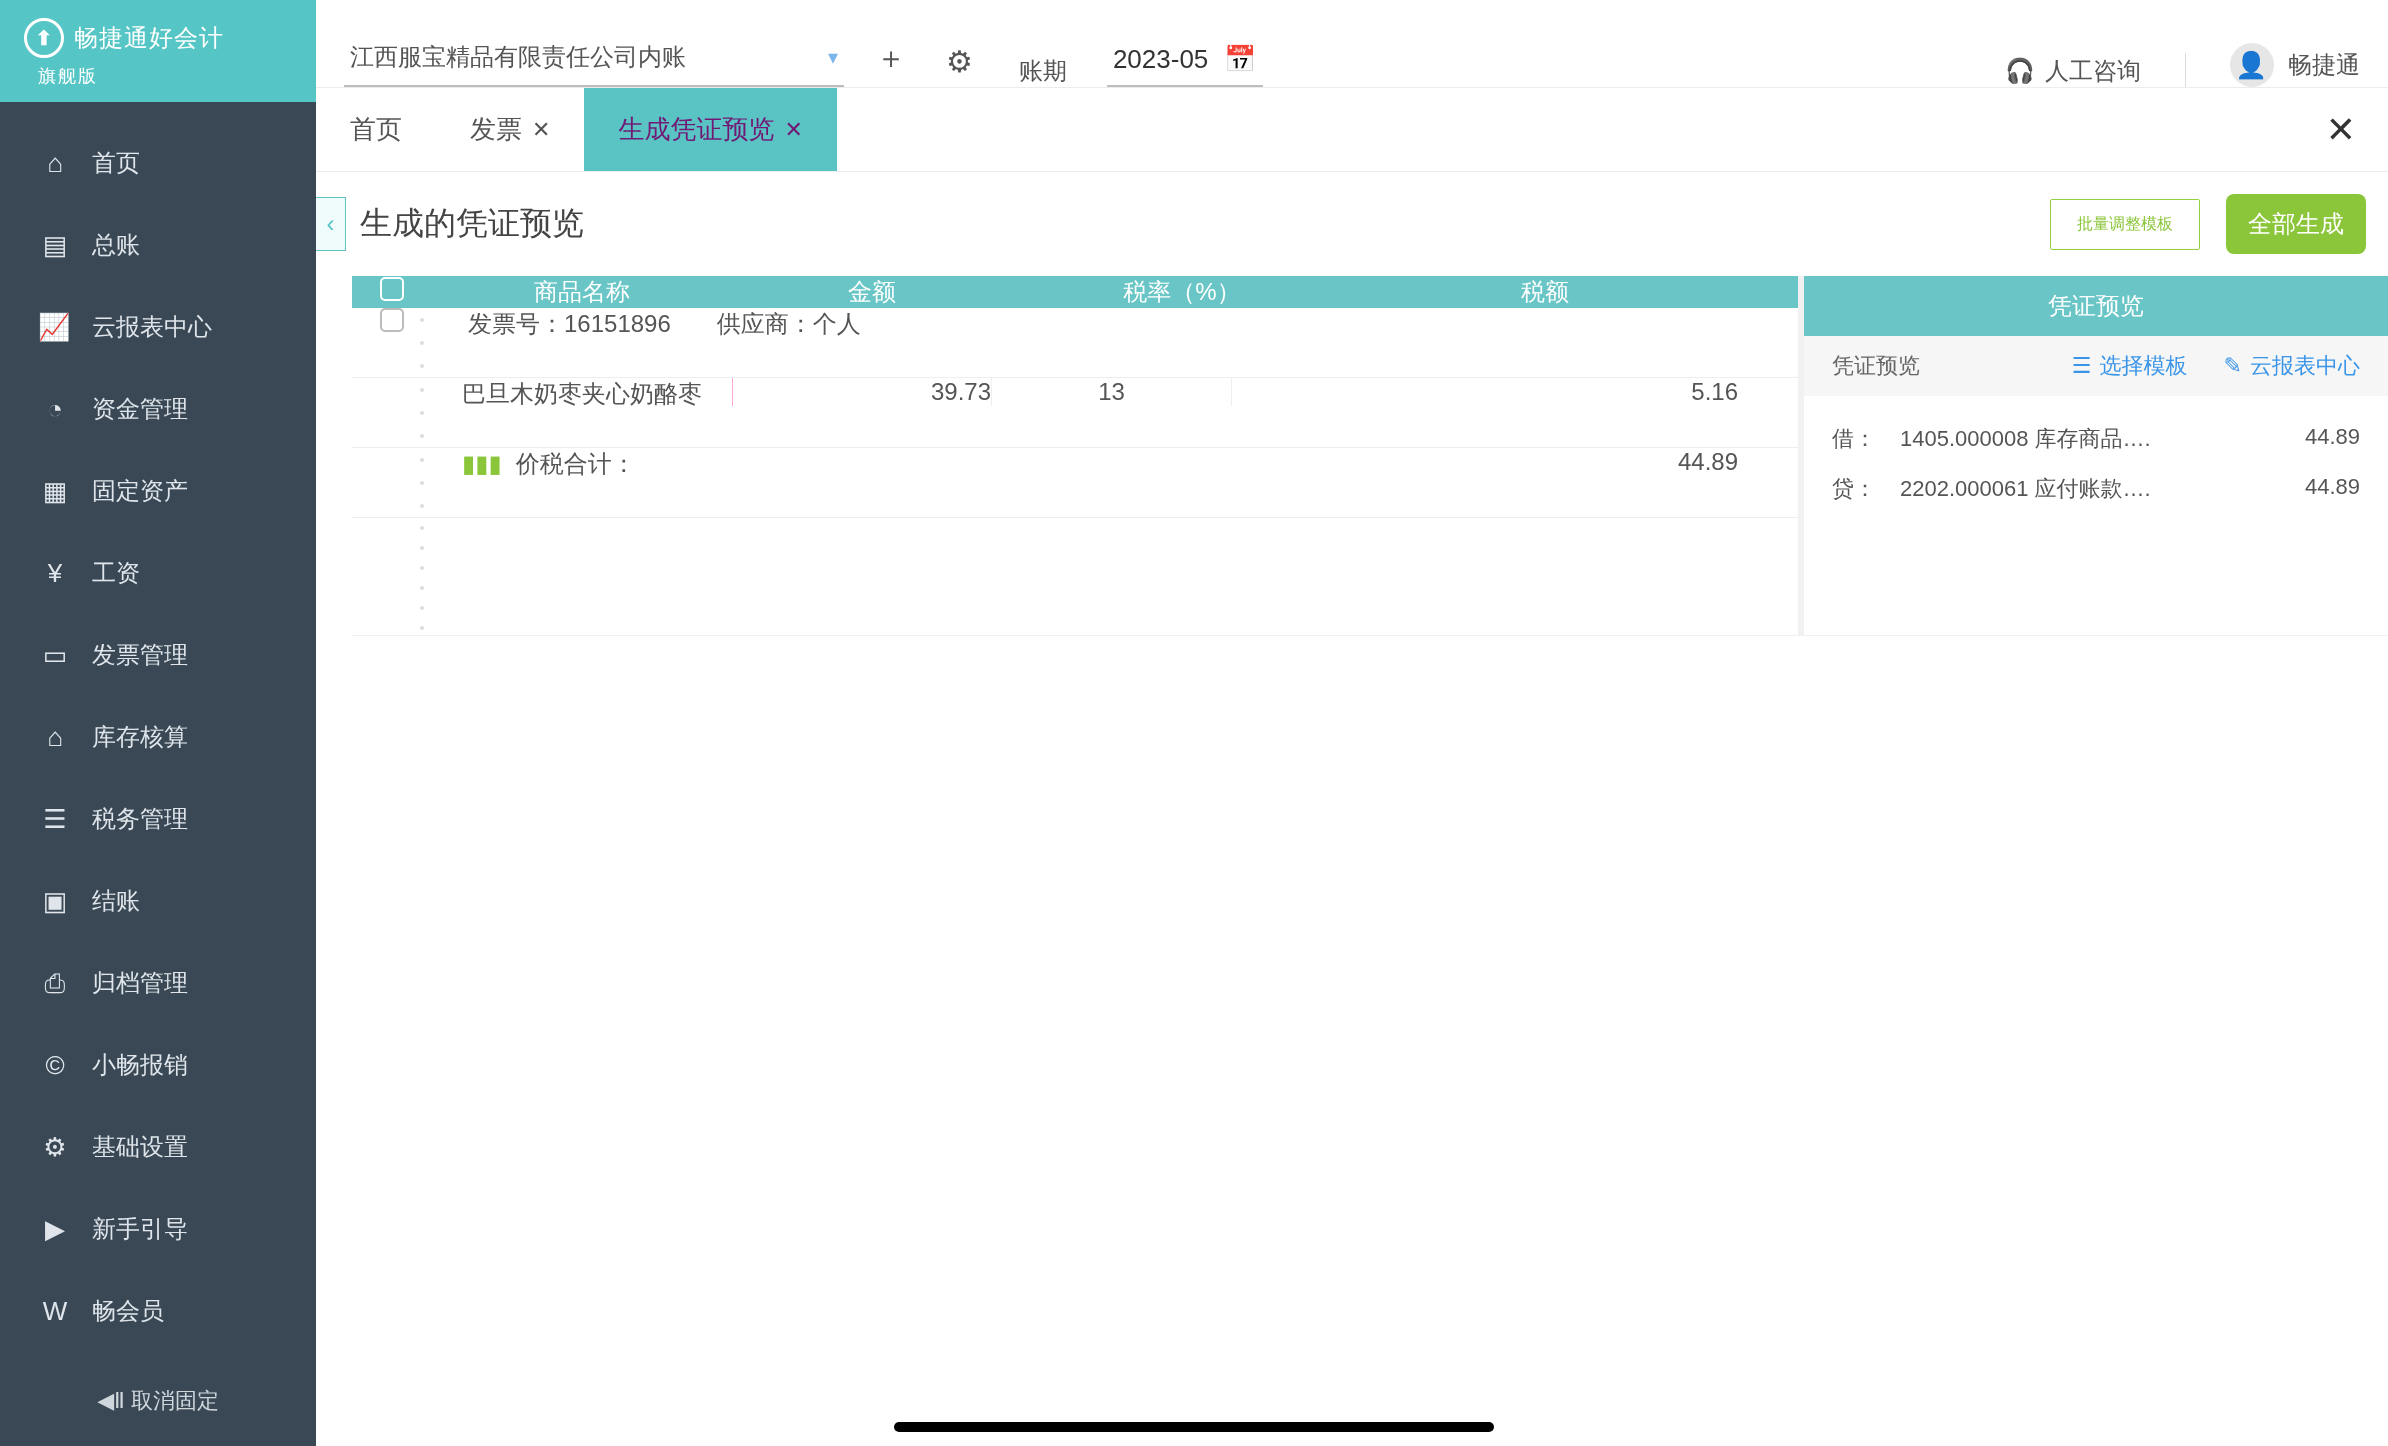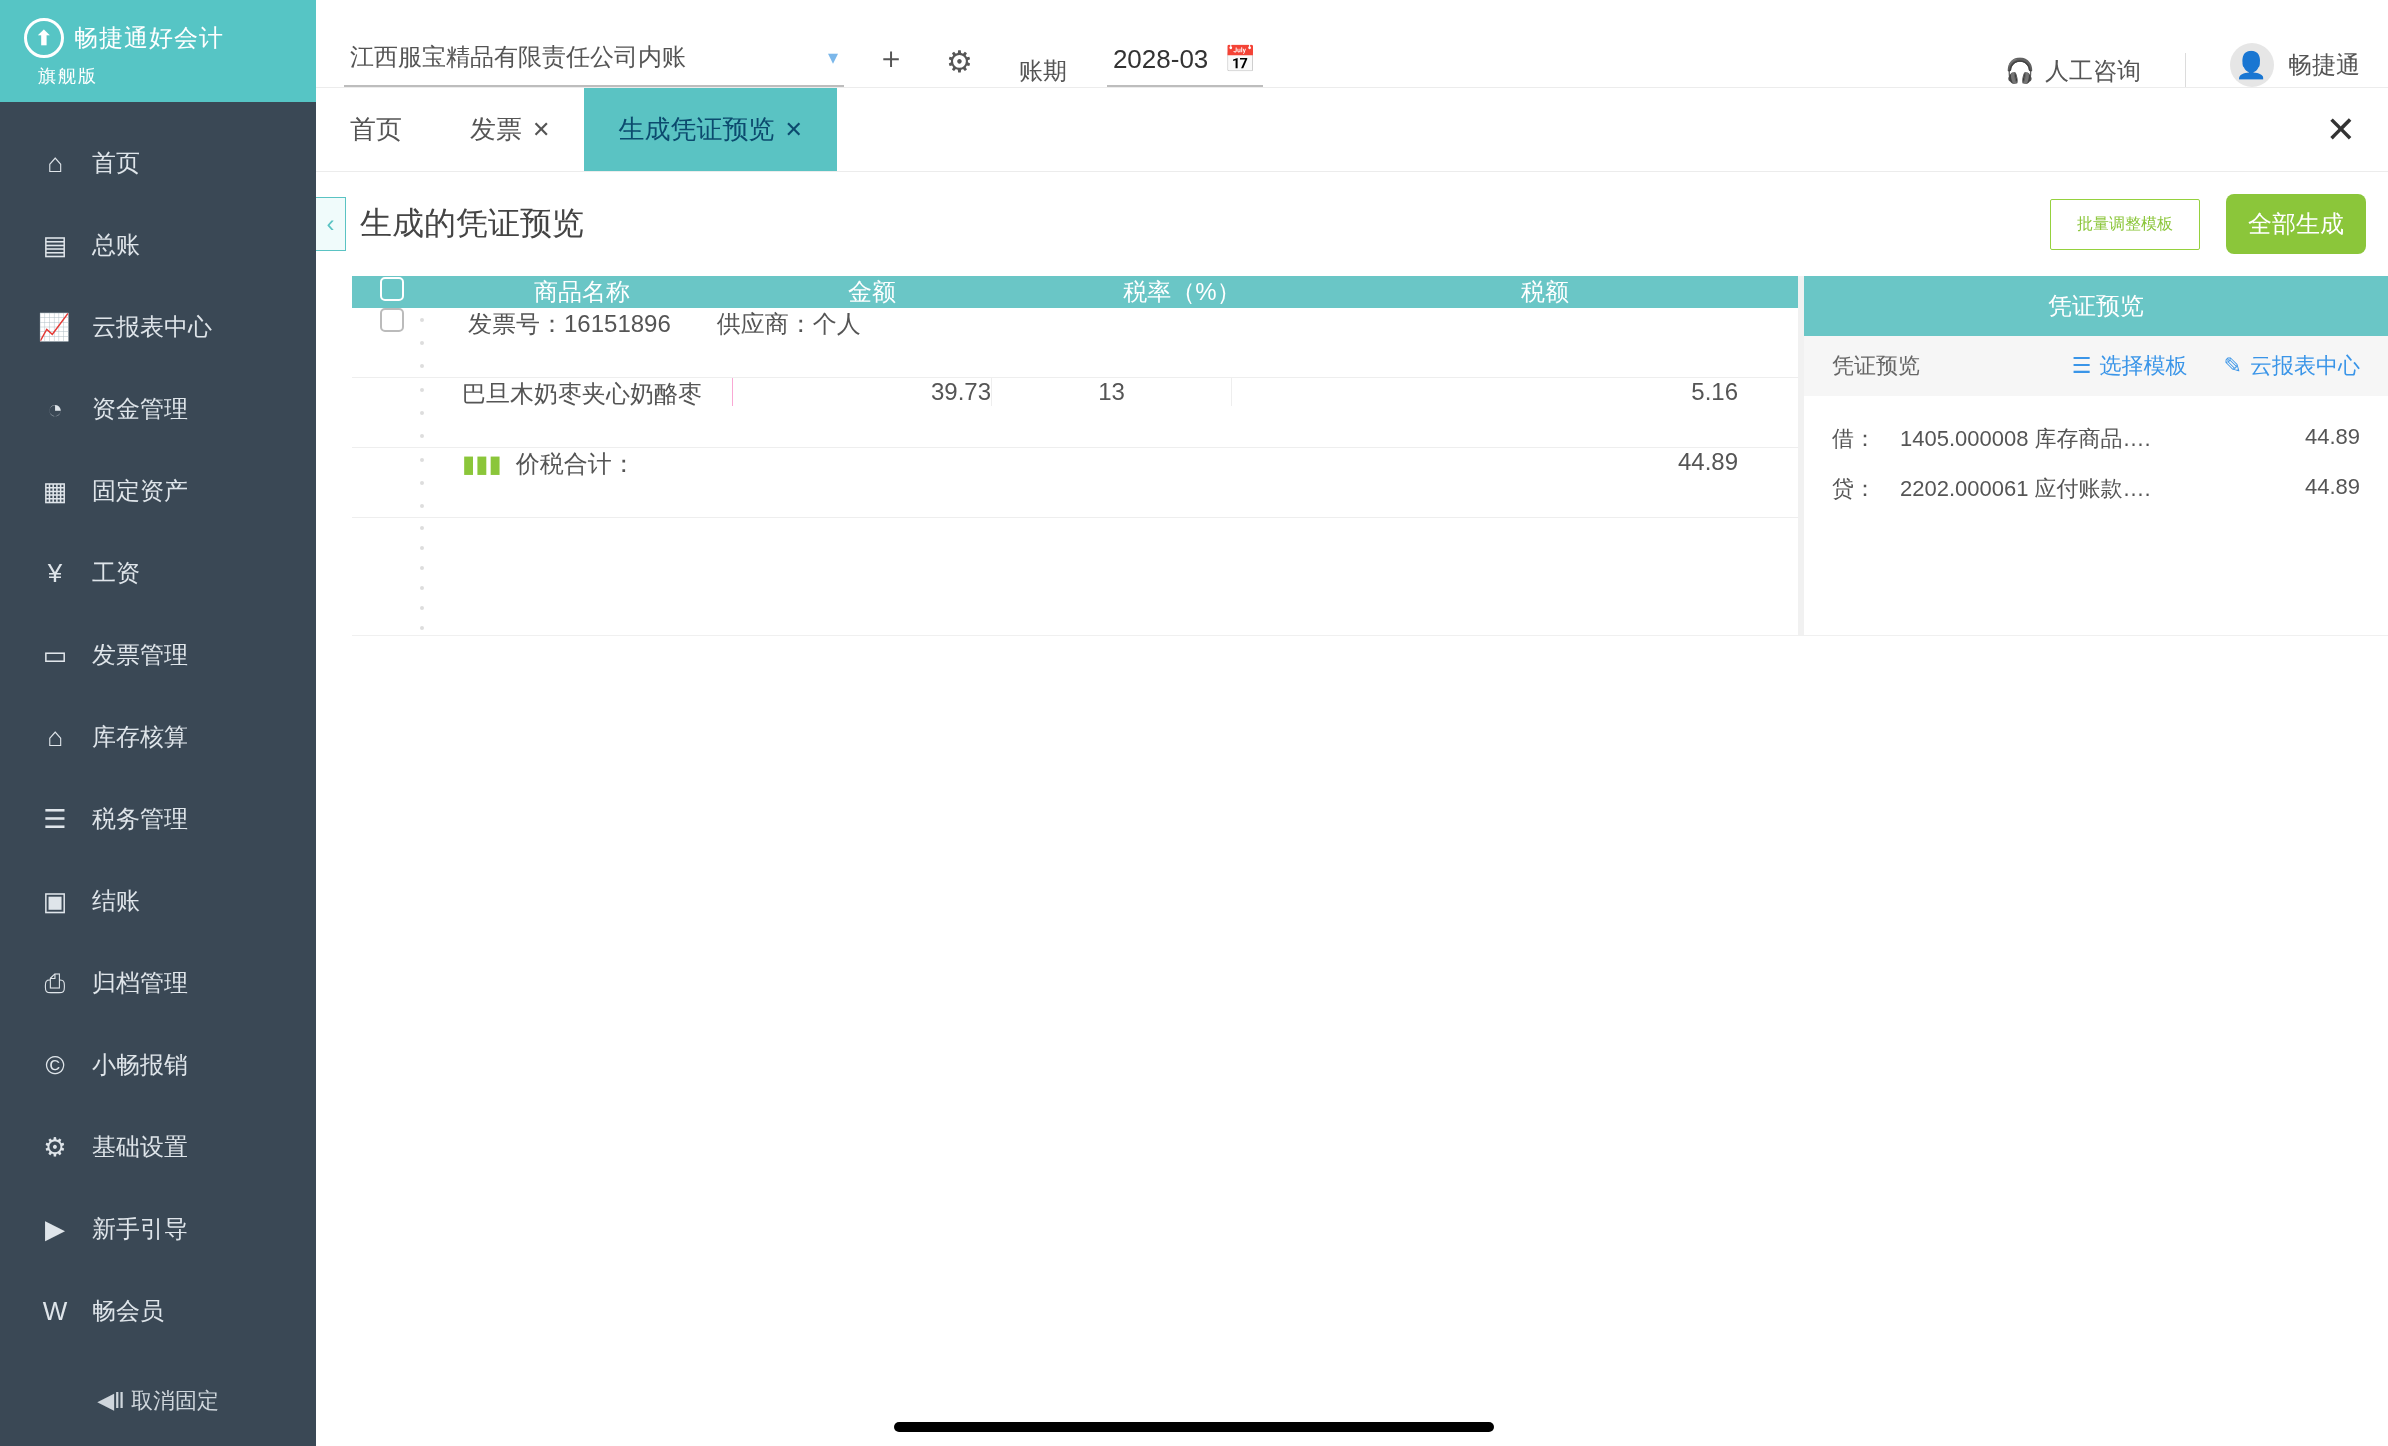--- a/index.html
+++ b/index.html
@@ -92,21 +92,21 @@
       border-bottom: 1px solid #ececec;
       position: relative;
     }
     .tab {
       display:flex; align-items:center; gap:10px;
       padding: 0 34px;
       font-size: 26px;
       color:#555;
       cursor:pointer;
     }
-    .tab.active { background:#5ac3c3; color:#0c4a6e; }
+    .tab.active { background:#5ac3c3; color:#701a75; }
     .tab .x { font-size: 22px; }
     .tab-close-all {
       position:absolute; right: 12px; top: 50%; transform: translateY(-50%);
       font-size: 36px; color:#333; cursor:pointer; padding: 8px 20px;
     }
     .page-header {
       display:flex; align-items:center;
       padding: 22px 22px 22px 0;
       gap: 14px;
     }
@@ -272,21 +272,21 @@
   <main class="main">
     <div class="topbar">
       <div class="company-select">
         <span>江西服宝精品有限责任公司内账</span>
         <span class="chev">▾</span>
       </div>
       <span class="topbar-icon">＋</span>
       <span class="topbar-icon">⚙</span>
       <span class="period-label">账期</span>
       <span class="period-value">
-        <span>2028-03</span>
+        <span>2023-05</span>
         <span class="cal">📅</span>
       </span>
       <div class="topbar-spacer"></div>
       <div class="support">
         <span>🎧</span>
         <span>人工咨询</span>
       </div>
       <div class="vline"></div>
       <div class="user">
         <span class="avatar">👤</span>

